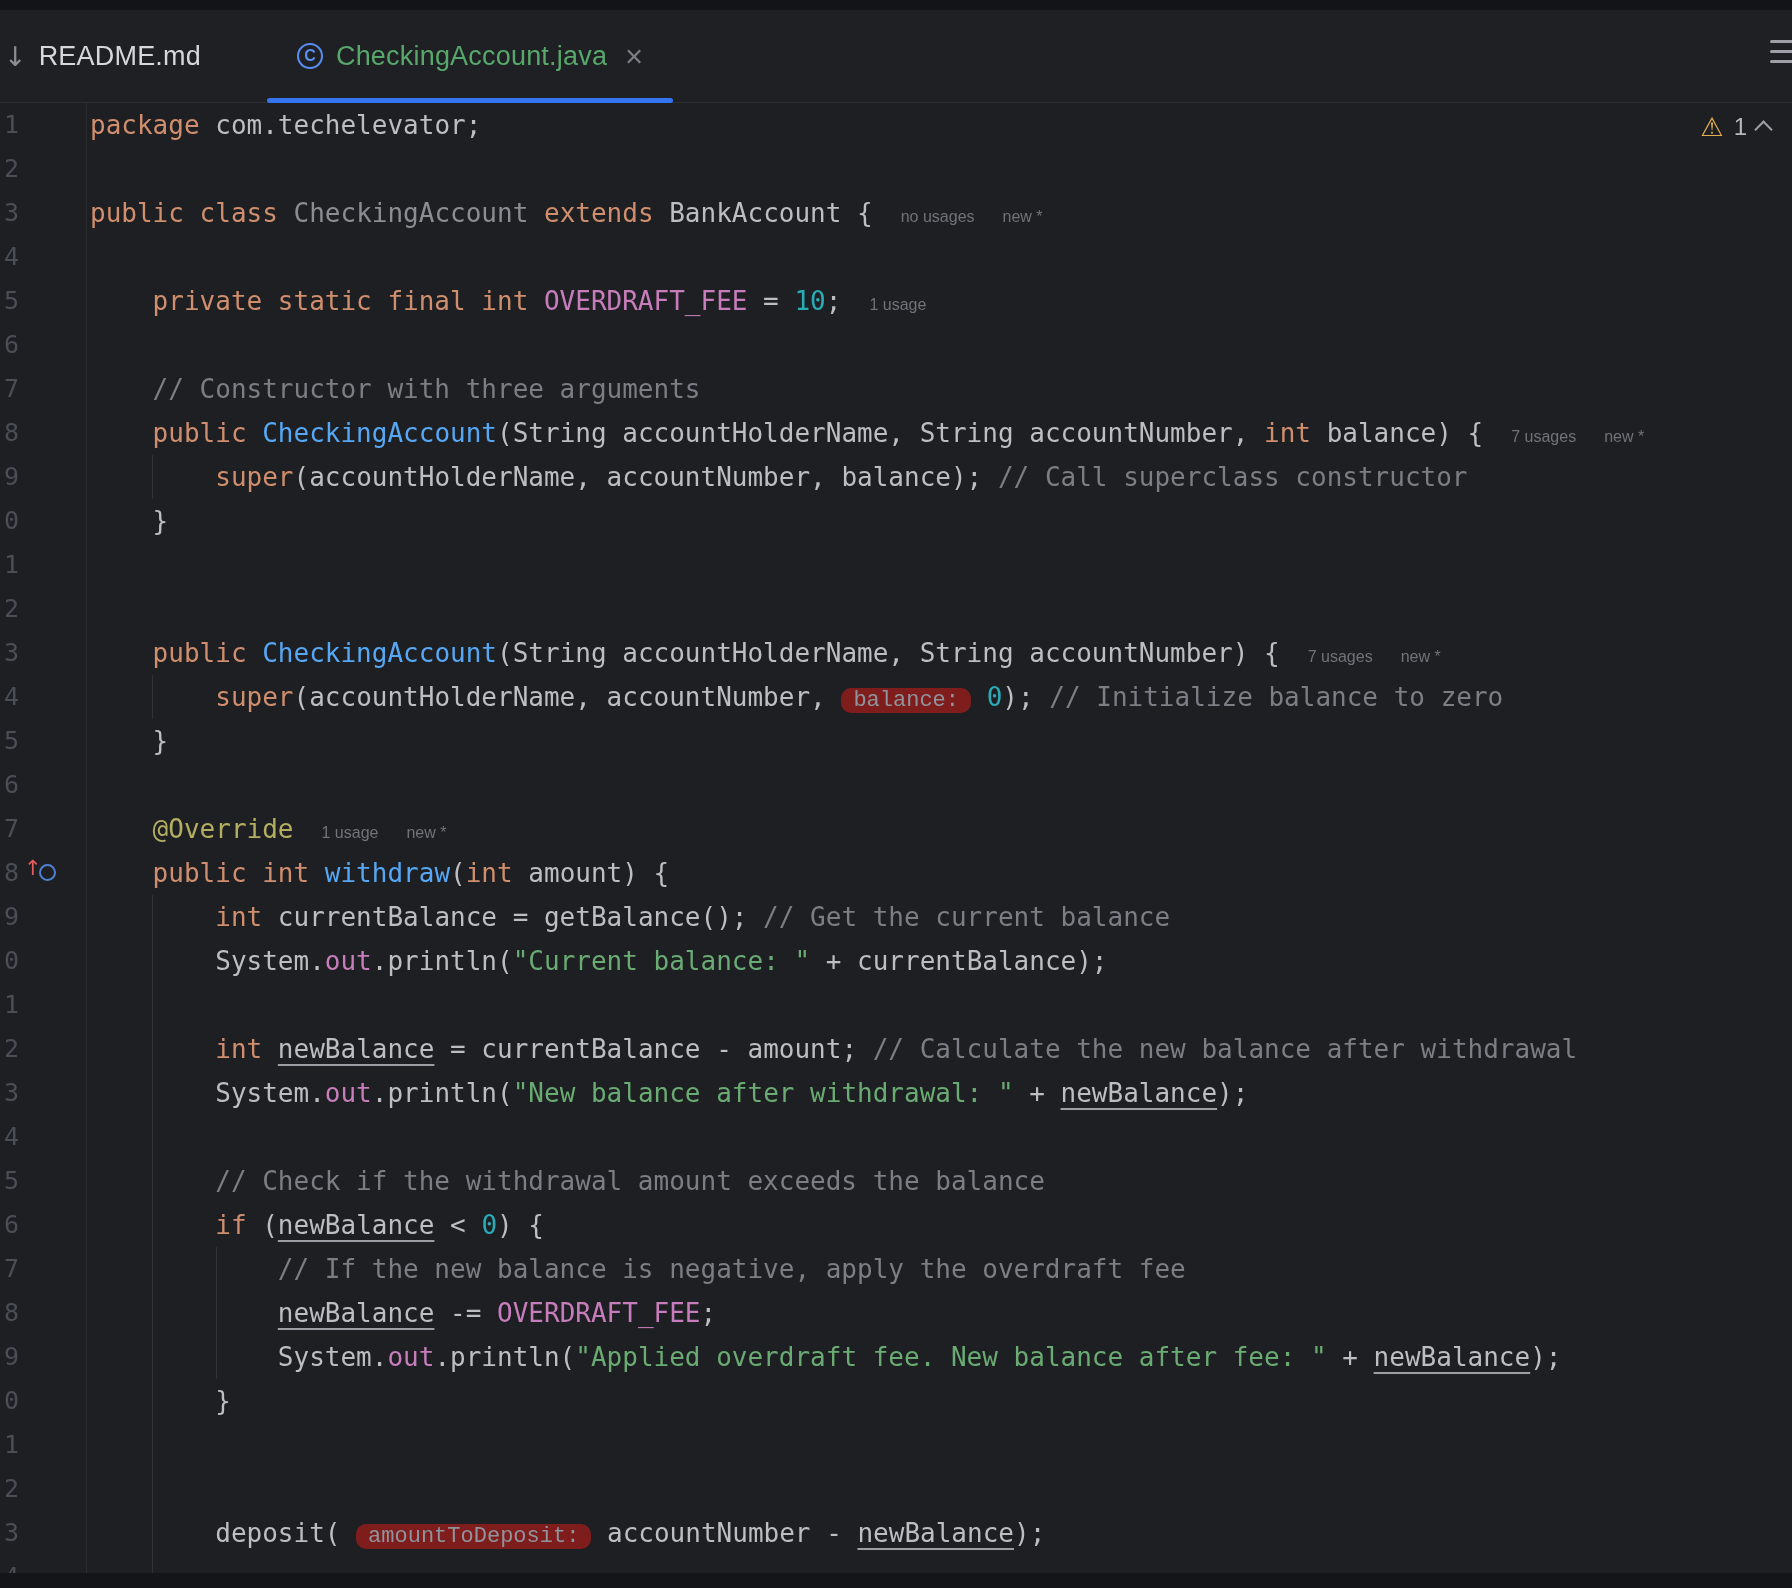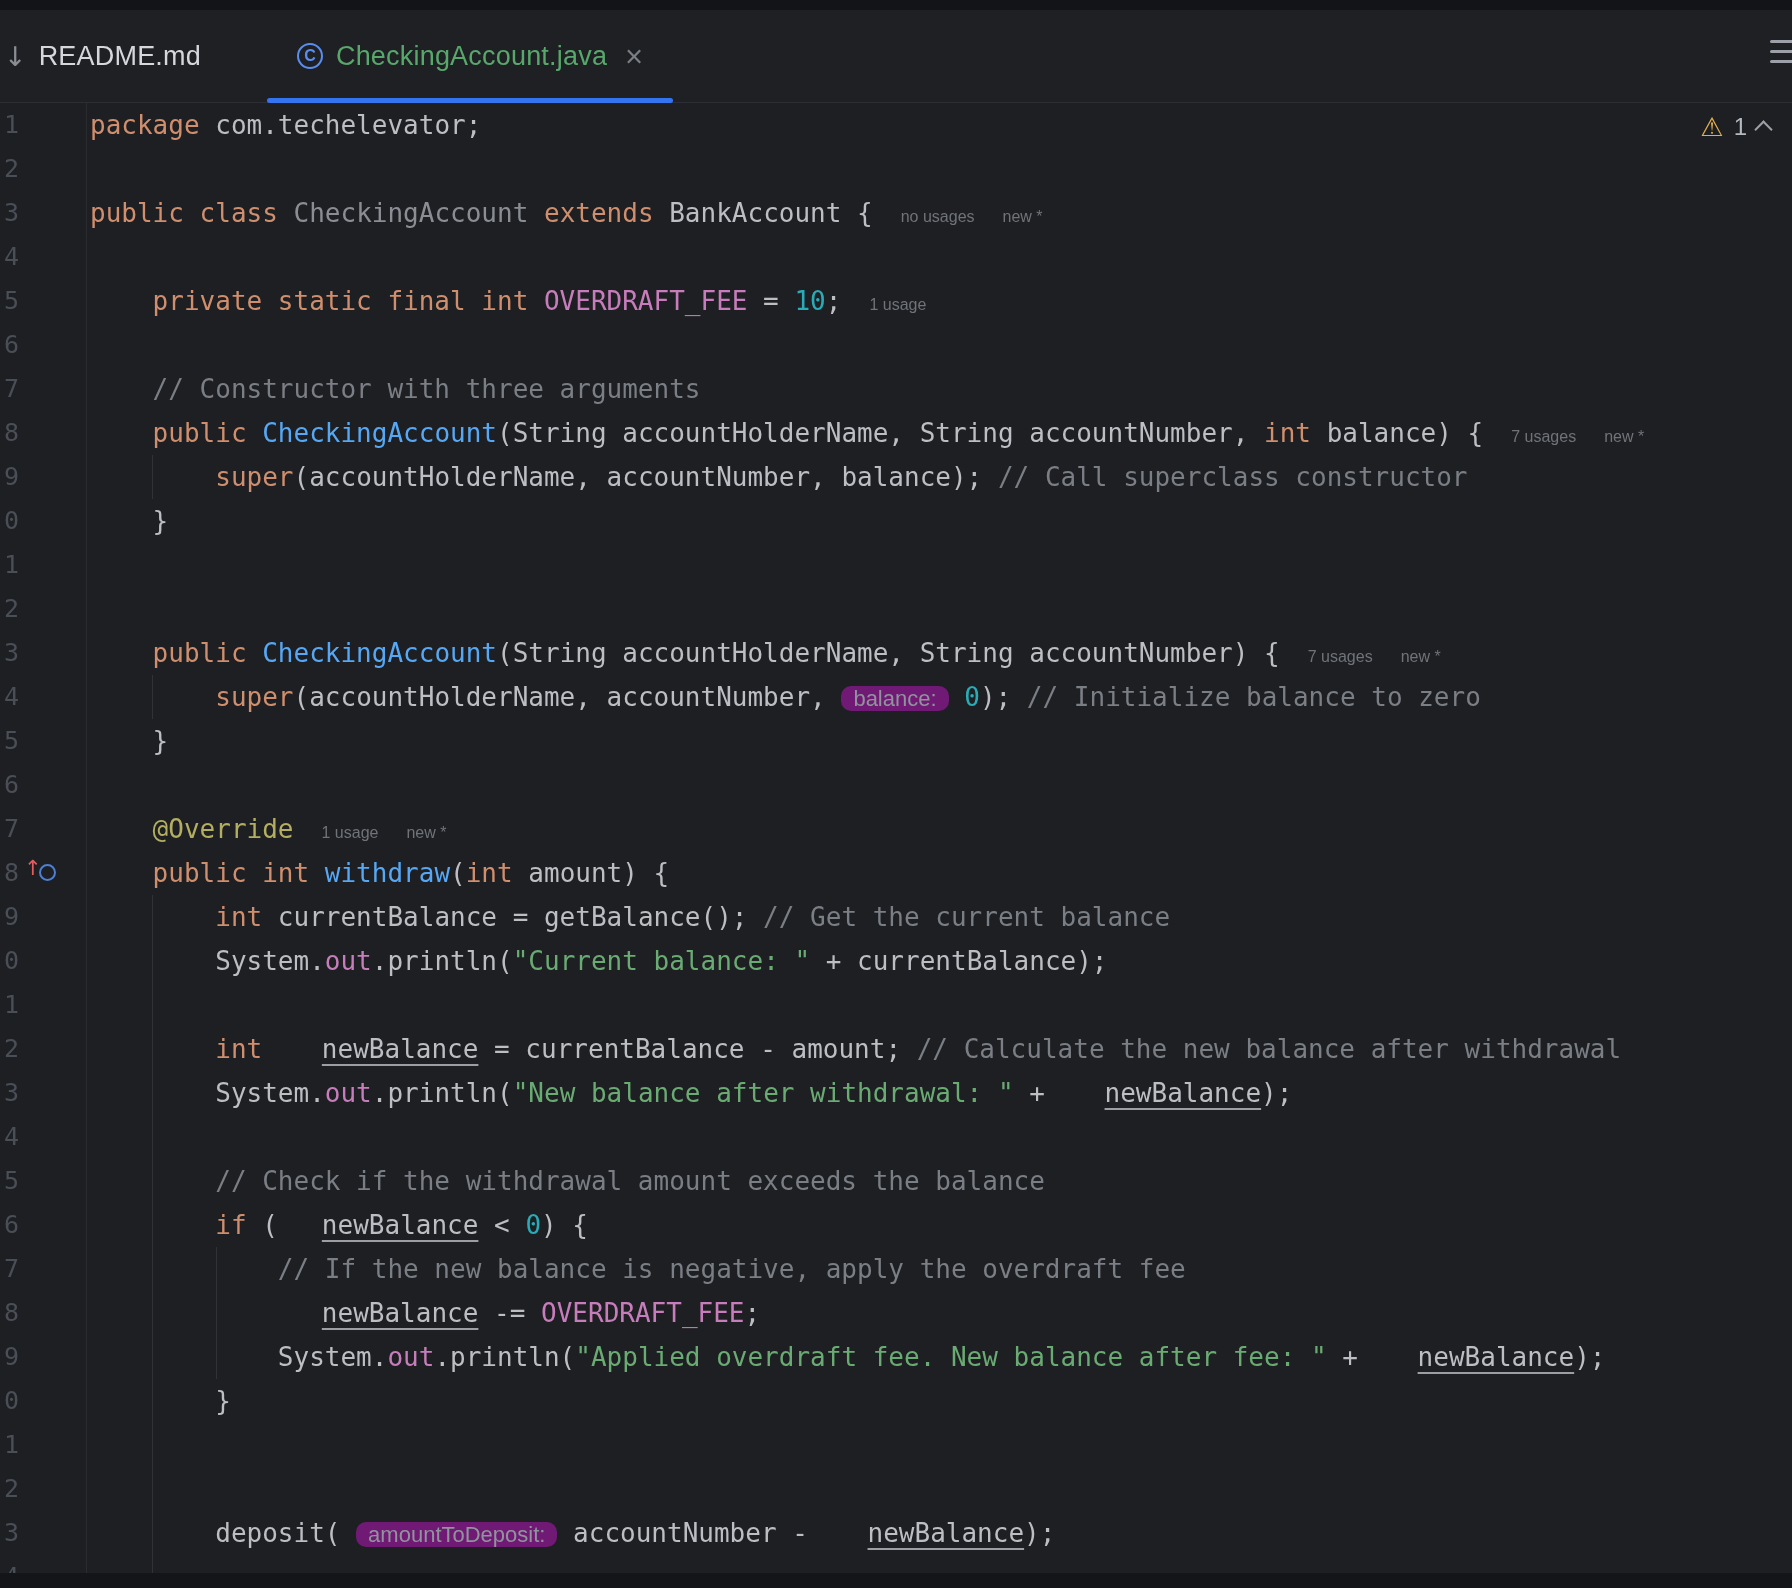--- a/index.html
+++ b/index.html
@@ -43,25 +43,25 @@
   
   .tk-k{color:#cf8e6d;}
   .tk-p{color:#bcbec4;}
   .tk-c{color:#7a7e85;}
   .tk-s{color:#6aab73;}
   .tk-n{color:#2aacb8;}
   .tk-f{color:#c77dbb;}
   .tk-m{color:#56a8f5;}
   .tk-a{color:#b3ae60;}
   .tk-d{color:#8a8e94;}
-  .tk-u{color:#bcbec4;text-decoration:underline;text-decoration-color:#9b9ea5;text-underline-offset:6px;text-decoration-thickness:1.5px;margin-left:44px;}
+  .tk-u{color:#bcbec4;text-decoration:underline;text-decoration-color:#9b9ea5;text-underline-offset:6px;text-decoration-thickness:1.5px;}
   .tk-h{color:#6f737a;font-family:Liberation Sans, sans-serif;font-size:16px;margin-left:28px;}
   .tk-pill{
-    background:#701a75;color:#8f949c;border-radius:10px;padding:0 12px;
-    font-family:Liberation Sans, sans-serif;font-size:22px;
+    background:#7f1d1d;color:#8f949c;border-radius:10px;padding:0 12px;
+    font-family:Liberation Mono, monospace;font-size:22px;
   }
   
   .ovr{position:absolute;left:26px;top:8px;width:32px;height:28px;}
   .ovr-arrow{position:absolute;left:-2px;top:-3px;color:#e35d5d;font-size:21px;font-family:"DejaVu Sans",sans-serif;}
   .ovr-ring{position:absolute;right:2px;top:5px;width:13px;height:13px;border:2.5px solid #4f7fd0;border-radius:50%;}
   
   .guide{position:absolute;width:1px;background:#2f3237;}
   .guide-1{left:152px;top:352px;height:44px;}
   .guide-2{left:152px;top:572px;height:44px;}
   .guide-3{left:152px;top:792px;height:700px;}

